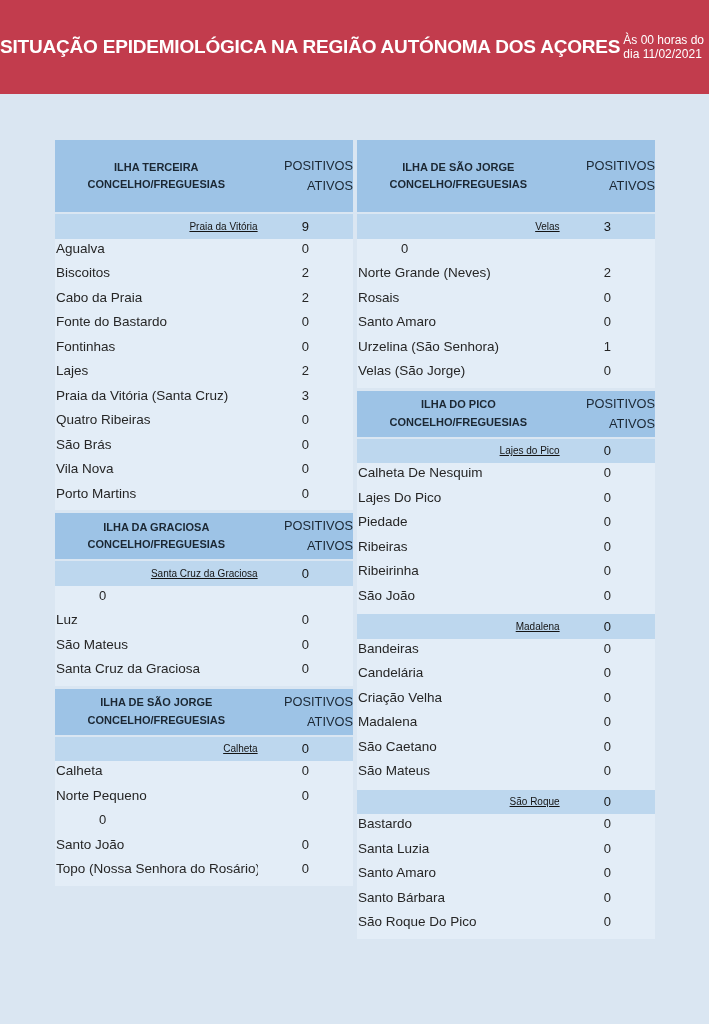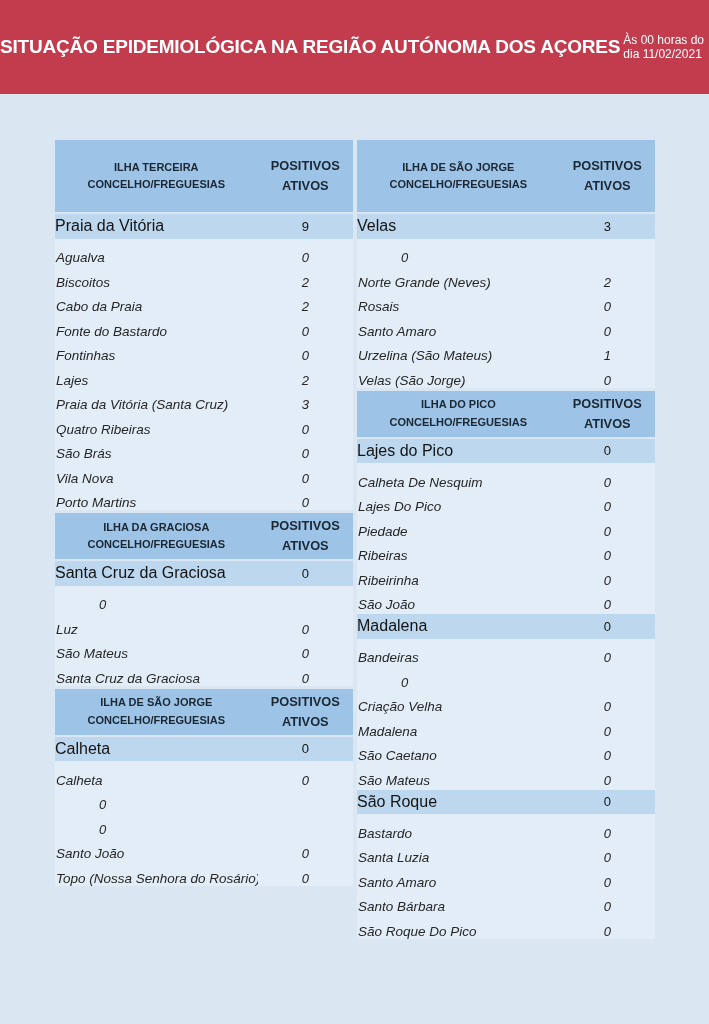--- a/index.html
+++ b/index.html
@@ -35,29 +35,29 @@
   .col{width:298px;display:flex;flex-direction:column;}
   .tbl{margin-bottom:3px;}
   .tbl-header{
     background:var(--header-bg);
     display:flex;align-items:center;
     min-height:46px;
     color:var(--header-text);
   }
   .tbl.first .tbl-header{min-height:72px;}
   .th-left{width:68%;text-align:center;font-weight:bold;font-size:11px;line-height:1.55;}
-  .th-right{width:32%;text-align:center;font-weight:bold;font-size:12.8px;line-height:1.55;}
+  .th-right{width:32%;text-align:right;font-weight:normal;font-size:12.8px;line-height:1.55;}
   .tbl-body{background:var(--rows-bg);}
   .muni-row{
     height:24.5px;background:var(--muni-bg);
     display:flex;align-items:center;margin:2px 0;
   }
-  .muni-name{width:68%;text-align:left;font-size:16px;color:#141414;}
+  .muni-name{width:68%;text-align:right;font-size:10px;color:#141414;text-decoration:underline;}
   .muni-val{width:32%;text-align:center;font-size:13px;color:#141414;}
-  .data-row{height:24.5px;display:flex;align-items:flex-end;font-style:italic;}
+  .data-row{height:24.5px;display:flex;align-items:flex-start;}
   .row-label{width:68%;font-size:13.5px;color:var(--row-text);padding-left:1px;
              white-space:nowrap;overflow:hidden;}
   .row-val{width:32%;text-align:center;font-size:13px;color:var(--row-text);}
 </style>
 </head>
 <body>
 
 <header class="banner">
   <div class="banner-title">SITUAÇÃO EPIDEMIOLÓGICA NA REGIÃO AUTÓNOMA DOS AÇORES</div>
   <div class="banner-sub">Às 00 horas do dia 11/02/2021</div>
@@ -174,20 +174,21 @@
     <div class="tbl-body">
           <div class="muni-row">
     <div class="muni-name">Calheta</div>
     <div class="muni-val">0</div>
   </div>
           <div class="data-row">
     <div class="row-label">Calheta</div>
     <div class="row-val">0</div>
   </div>
           <div class="data-row">
+    <div class="row-label">Norte Pequeno</div>
     <div class="row-val">0</div>
   </div>
           <div class="data-row">
     <div class="row-val">0</div>
   </div>
           <div class="data-row">
     <div class="row-label">Santo João</div>
     <div class="row-val">0</div>
   </div>
           <div class="data-row">
@@ -223,21 +224,21 @@
   </div>
           <div class="data-row">
     <div class="row-label">Rosais</div>
     <div class="row-val">0</div>
   </div>
           <div class="data-row">
     <div class="row-label">Santo Amaro</div>
     <div class="row-val">0</div>
   </div>
           <div class="data-row">
-    <div class="row-label">Urzelina (São Mateus)</div>
+    <div class="row-label">Urzelina (São Senhora)</div>
     <div class="row-val">1</div>
   </div>
           <div class="data-row">
     <div class="row-label">Velas (São Jorge)</div>
     <div class="row-val">0</div>
   </div>
         </div>
   </section>
       <section class="tbl">
     <div class="tbl-header">
@@ -281,20 +282,21 @@
   </div>
           <div class="muni-row">
     <div class="muni-name">Madalena</div>
     <div class="muni-val">0</div>
   </div>
           <div class="data-row">
     <div class="row-label">Bandeiras</div>
     <div class="row-val">0</div>
   </div>
           <div class="data-row">
+    <div class="row-label">Candelária</div>
     <div class="row-val">0</div>
   </div>
           <div class="data-row">
     <div class="row-label">Criação Velha</div>
     <div class="row-val">0</div>
   </div>
           <div class="data-row">
     <div class="row-label">Madalena</div>
     <div class="row-val">0</div>
   </div>

